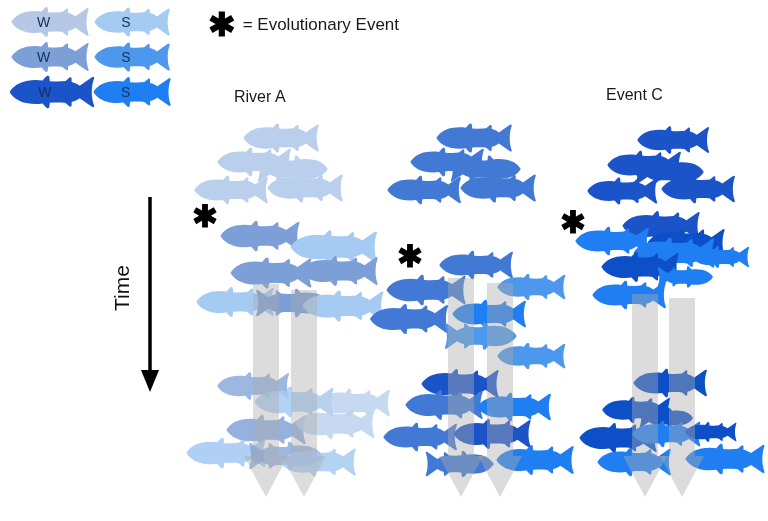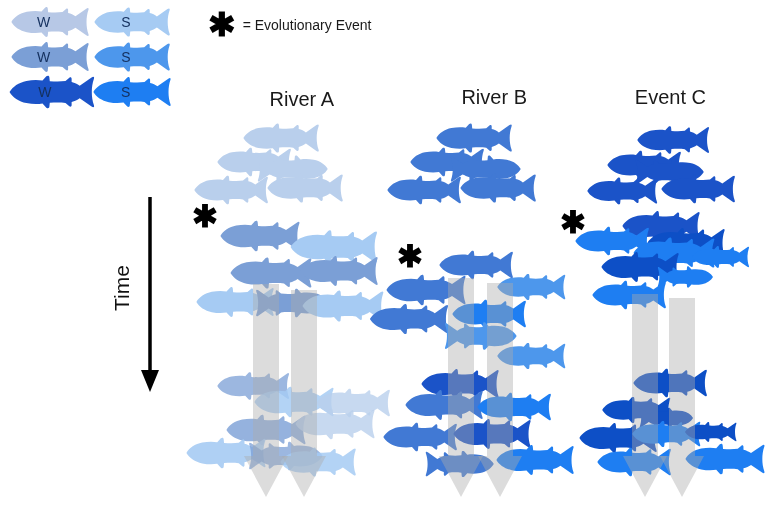--- a/index.html
+++ b/index.html
@@ -1,22 +1,22 @@
 <!DOCTYPE html>
 <html><head>
 <meta charset="utf-8">
 <style>
   html,body{margin:0;padding:0;background:#fff;}
   #stage{position:relative;width:768px;height:521px;background:#ffffff;overflow:hidden;
          font-family:"Liberation Sans", sans-serif;}
   #diagram-svg{position:absolute;left:0;top:0;}
-  .river-label{position:absolute;width:100px;text-align:right;font-size:20px;color:#1a1a1a;}
+  .river-label{position:absolute;width:100px;text-align:left;font-size:16px;color:#1a1a1a;}
   .event-legend{position:absolute;left:208px;top:8px;display:flex;align-items:center;color:#1a1a1a;}
   .event-legend .ast{font-size:33px;font-weight:bold;line-height:34px;margin-right:7px;color:#000;}
-  .event-legend .lbl{font-size:14px;}
+  .event-legend .lbl{font-size:17px;}
   .event-marker{position:absolute;font-size:31px;font-weight:bold;color:#000;line-height:30px;}
   .time-label{position:absolute;left:91px;top:276px;width:62px;text-align:center;
               font-size:21px;color:#111;transform:rotate(-90deg);}
 </style>
 </head>
 <body>
 
 <div id="stage">
 
   <svg id="diagram-svg" width="768" height="521" viewBox="0 0 768 521">
@@ -127,21 +127,20 @@
         <text x="125.6" y="97" text-anchor="middle" font-size="14" font-family="&quot;Liberation Sans&quot;, sans-serif" fill="#14305e">S</text>
       </g>
   </svg>
 
   <div class="event-legend">
     <span class="ast">✱</span>
     <span class="lbl">= Evolutionary Event</span>
   </div>
 
   <div class="river-label" style="left:234px;top:88px">River A</div>
-  <div class="river-label" style="left:427px;top:86px">River B</div>
   <div class="river-label" style="left:606px;top:86px">Event C</div>
 
   <div class="event-marker" id="event-marker-a" style="left: 192px; top: 202px;">✱</div>
   <div class="event-marker" id="event-marker-b" style="left: 397px; top: 242px;">✱</div>
   <div class="event-marker" id="event-marker-c" style="left: 560px; top: 208px;">✱</div>
 
   <div class="time-label">Time</div>
 </div>
 
 </body></html>

